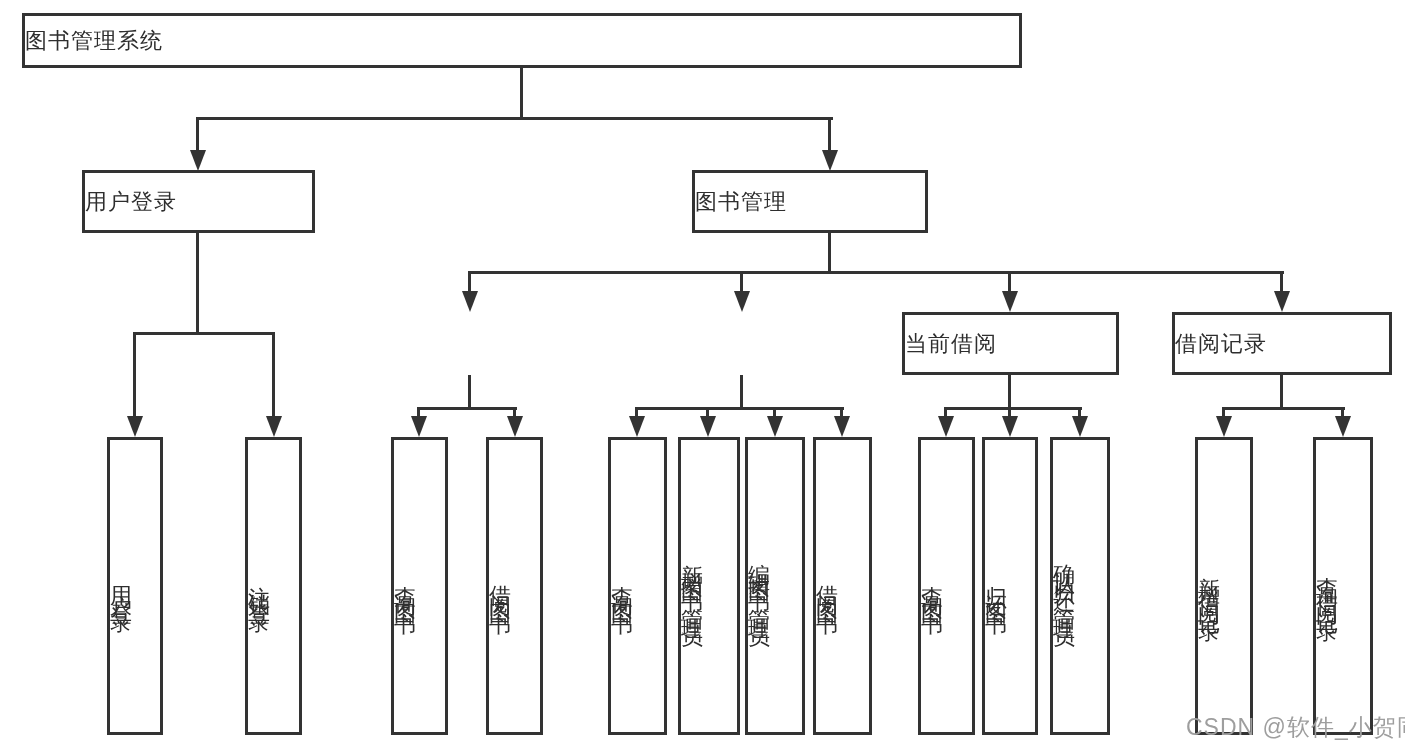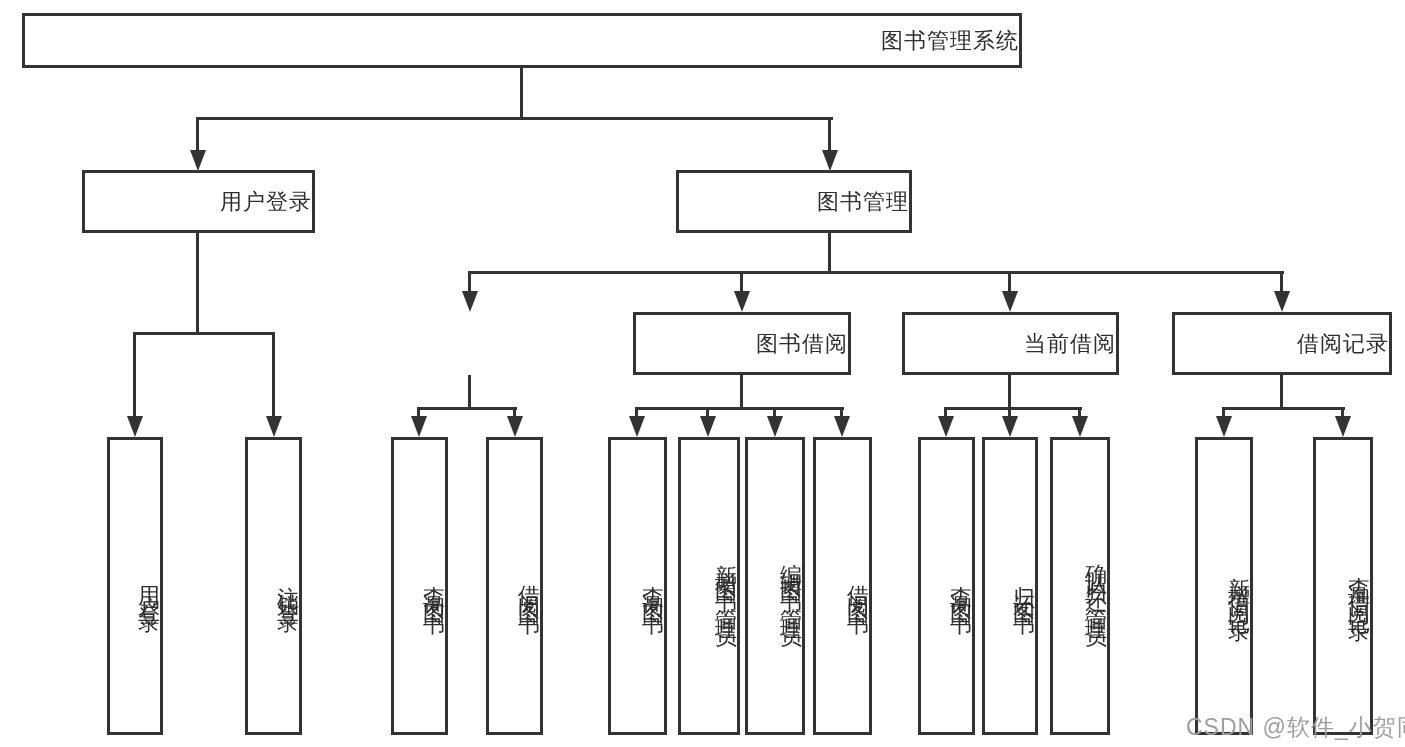--- a/index.html
+++ b/index.html
@@ -2,21 +2,21 @@
 <html><head>
 <meta charset="utf-8">
 <style>
   html,body{margin:0;padding:0;background:#ffffff;}
   .canvas{
     position:relative;width:1405px;height:747px;background:#ffffff;overflow:hidden;
     font-family:"Liberation Sans","DejaVu Sans",sans-serif;color:#2e2e2e;
   }
   .box{
     position:absolute;background:#ffffff;border:3px solid #333333;box-sizing:border-box;
-    display:flex;align-items:center;justify-content:flex-end;z-index:2;
+    display:flex;align-items:center;justify-content:flex-start;z-index:2;
   }
   .hbox .label{font-size:22px;letter-spacing:1px;white-space:nowrap;}
   .vbox .vtext{
     writing-mode:vertical-rl;text-orientation:mixed;
     font-size:22px;letter-spacing:9px;line-height:1;white-space:nowrap;
   }
   .hline{position:absolute;height:3px;background:#333333;z-index:1;}
   .vline{position:absolute;width:3px;background:#333333;z-index:1;}
   .arrow{
     position:absolute;width:0;height:0;z-index:1;
@@ -39,21 +39,21 @@
   <div class="vline" style="left:520px;top:68px;height:52px;"></div>
   <div class="hline" style="left:197px;top:117px;width:636px;"></div>
   <div class="vline" style="left:196px;top:117px;height:35px;"></div>
   <div class="arrow" style="left:190px;top:150px;"></div>
   <div class="vline" style="left:828px;top:117px;height:35px;"></div>
   <div class="arrow" style="left:822px;top:150px;"></div>
 
   <div class="box hbox" style="left:82px;top:170px;width:233px;height:63px;">
     <span class="label">用户登录</span>
   </div>
-  <div class="box hbox" style="left:676px;top:170px;width:236px;height:63px;">
+  <div class="box hbox" style="left:692px;top:170px;width:236px;height:63px;">
     <span class="label">图书管理</span>
   </div>
 
   <div class="vline" style="left:196px;top:233px;height:101px;"></div>
   <div class="hline" style="left:133px;top:332px;width:142px;"></div>
   <div class="vline" style="left:133px;top:332px;height:86px;"></div>
   <div class="arrow" style="left:127px;top:416px;"></div>
   <div class="vline" style="left:272px;top:332px;height:86px;"></div>
   <div class="arrow" style="left:266px;top:416px;"></div>
 
@@ -61,23 +61,20 @@
   <div class="hline" style="left:468px;top:271px;width:816px;"></div>
   <div class="vline" style="left:468px;top:271px;height:22px;"></div>
   <div class="arrow" style="left:462px;top:291px;"></div>
   <div class="vline" style="left:740px;top:271px;height:22px;"></div>
   <div class="arrow" style="left:734px;top:291px;"></div>
   <div class="vline" style="left:1008px;top:271px;height:22px;"></div>
   <div class="arrow" style="left:1002px;top:291px;"></div>
   <div class="vline" style="left:1280px;top:271px;height:22px;"></div>
   <div class="arrow" style="left:1274px;top:291px;"></div>
 
-  <div class="box hbox" style="left:633px;top:312px;width:218px;height:63px;">
-    <span class="label">图书借阅</span>
-  </div>
   <div class="box hbox" style="left:902px;top:312px;width:217px;height:63px;">
     <span class="label">当前借阅</span>
   </div>
   <div class="box hbox" style="left:1172px;top:312px;width:220px;height:63px;">
     <span class="label">借阅记录</span>
   </div>
 
   <div class="vline" style="left:468px;top:375px;height:35px;"></div>
   <div class="hline" style="left:417px;top:407px;width:100px;"></div>
   <div class="vline" style="left:417px;top:407px;height:12px;"></div>

